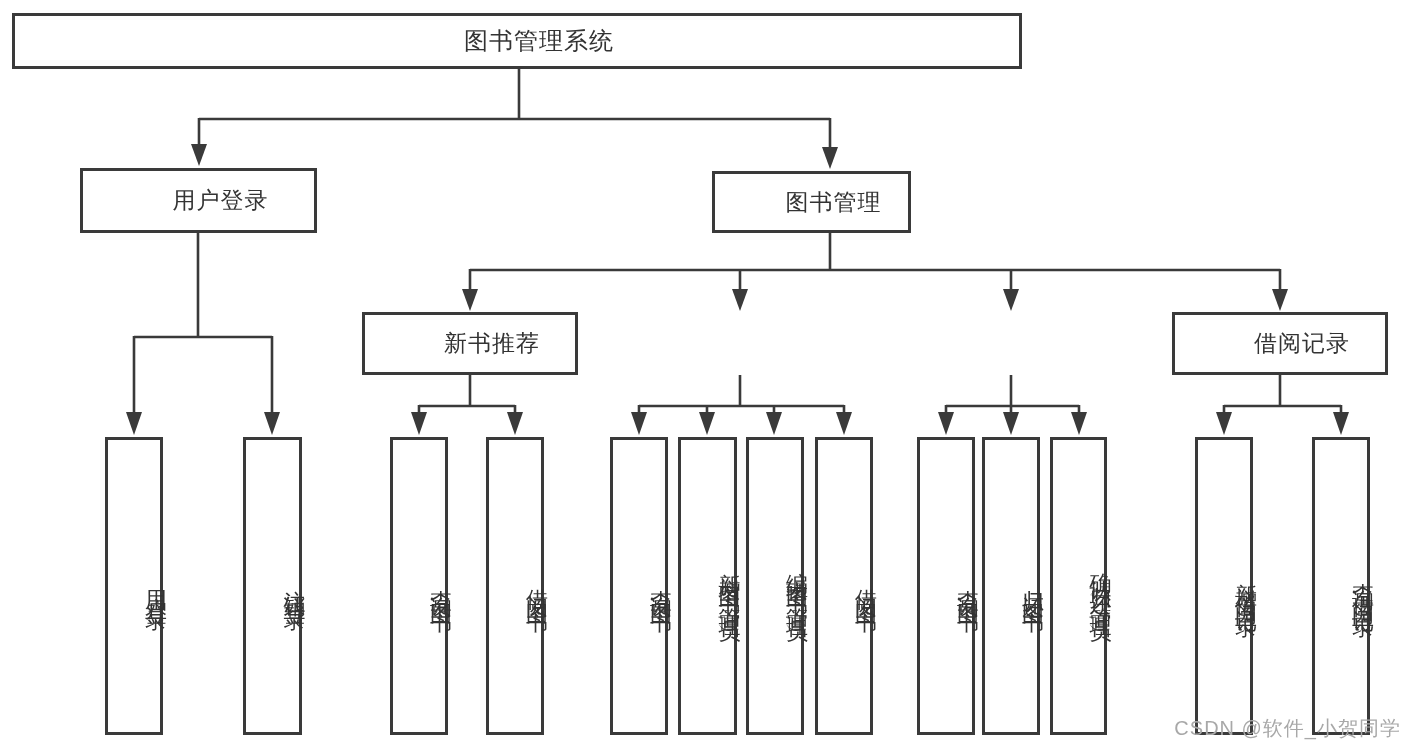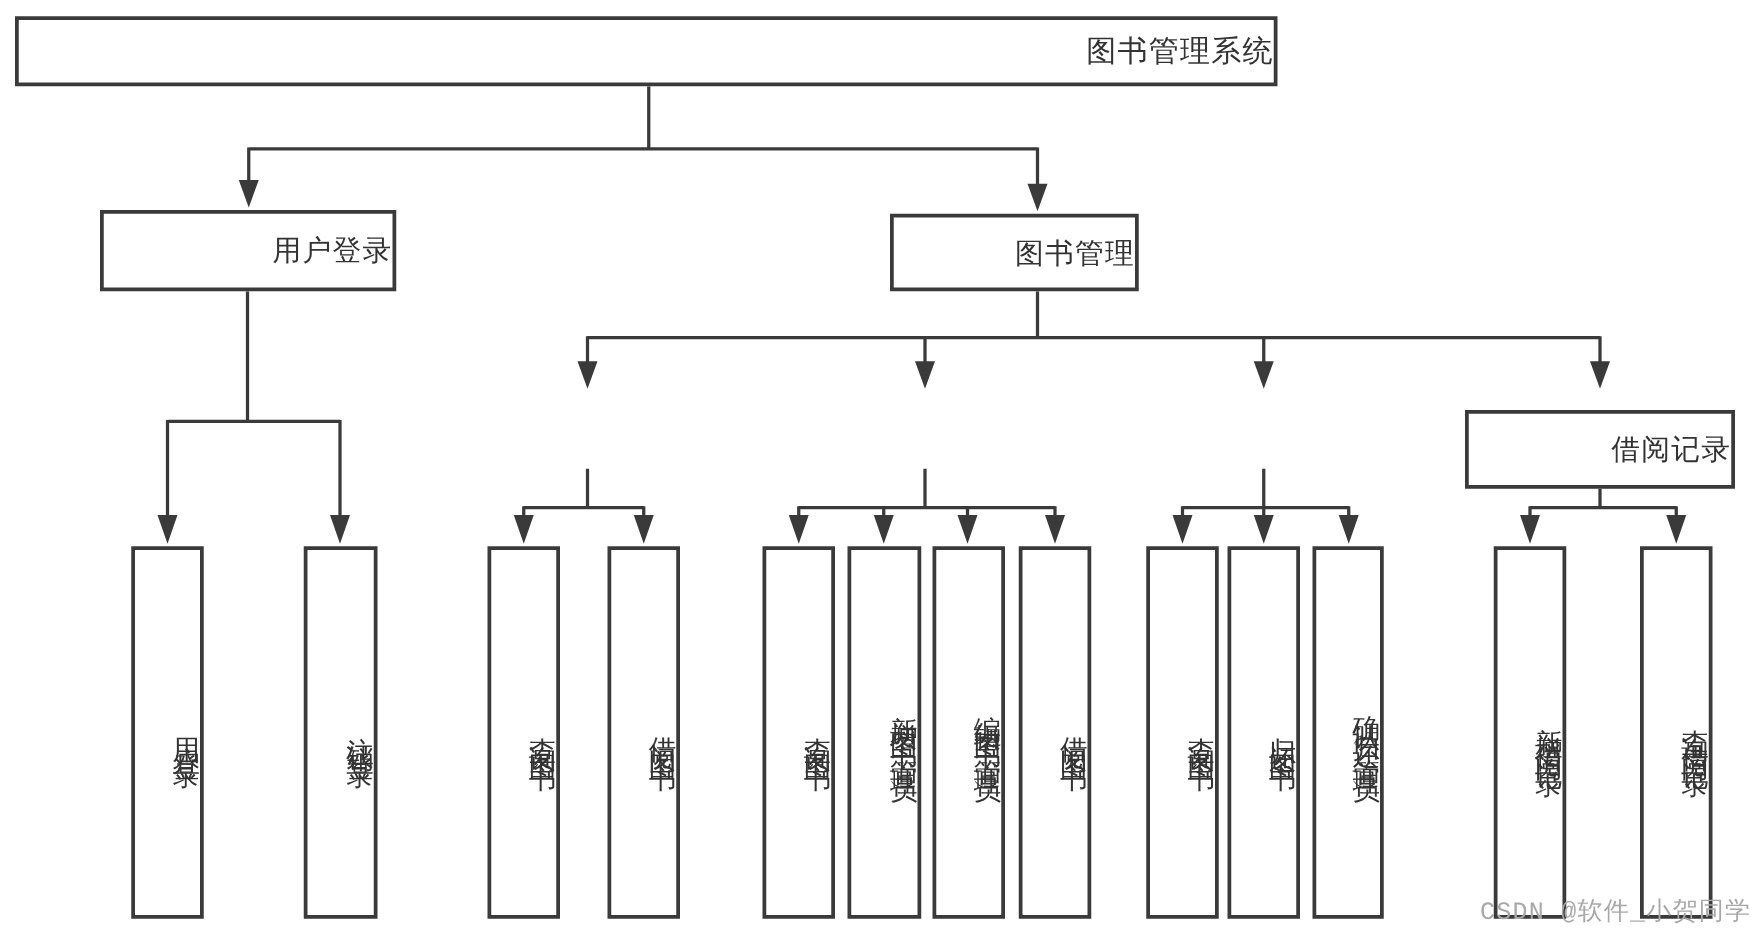--- a/index.html
+++ b/index.html
@@ -9,21 +9,21 @@
     background:#ffffff;
     font-family:"Liberation Sans","DejaVu Sans",sans-serif;
     overflow:hidden;
   }
   .wires{position:absolute;left:0;top:0;width:1405px;height:747px;}
   .box{
     position:absolute;
     border:3px solid #3a3a3a;
     background:#ffffff;
     box-sizing:border-box;
-    display:flex;align-items:center;justify-content:flex-end;
+    display:flex;align-items:center;justify-content:center;
     color:#333333;
     padding-left:44px;
   }
   .box.h span{
     font-size:23px;
     letter-spacing:1px;
     white-space:nowrap;
   }
   .box.title span{font-size:24px;}
   .box.v span{
@@ -33,21 +33,20 @@
     letter-spacing:7px;
     line-height:1;
   }
   .watermark{
     position:absolute;
     right:4px;bottom:5px;
     font-size:20px;
     color:#a8a8a8;
     letter-spacing:1px;
     white-space:nowrap;
-    font-family:Liberation Mono, monospace;
   }
 </style>
 </head>
 <body>
 
 <div class="stage">
 
   <svg class="wires" width="1405" height="747" viewBox="0 0 1405 747" fill="none" stroke="#3a3a3a" stroke-width="2.6">
 
     <path d="M519 69 V119 M199 119 H830 M199 118 V146 M830 118 V149"></path>
@@ -88,21 +87,24 @@
     <span>图书管理系统</span>
   </div>
 
   <div class="box h" style="left:80px;top:168px;width:237px;height:65px">
     <span>用户登录</span>
   </div>
   <div class="box h" style="left:712px;top:171px;width:199px;height:62px">
     <span>图书管理</span>
   </div>
 
-  <div class="box h" style="left:1172px;top:328px;width:216px;height:63px">
+  <div class="box h" style="left:362px;top:312px;width:216px;height:63px">
+    <span>新书推荐</span>
+  </div>
+  <div class="box h" style="left:1172px;top:312px;width:216px;height:63px">
     <span>借阅记录</span>
   </div>
 
   <div class="box v" style="left:105px;top:437px;width:58px;height:298px">
     <span>用户登录</span>
   </div>
   <div class="box v" style="left:243px;top:437px;width:59px;height:298px">
     <span>注销登录</span>
   </div>
 

